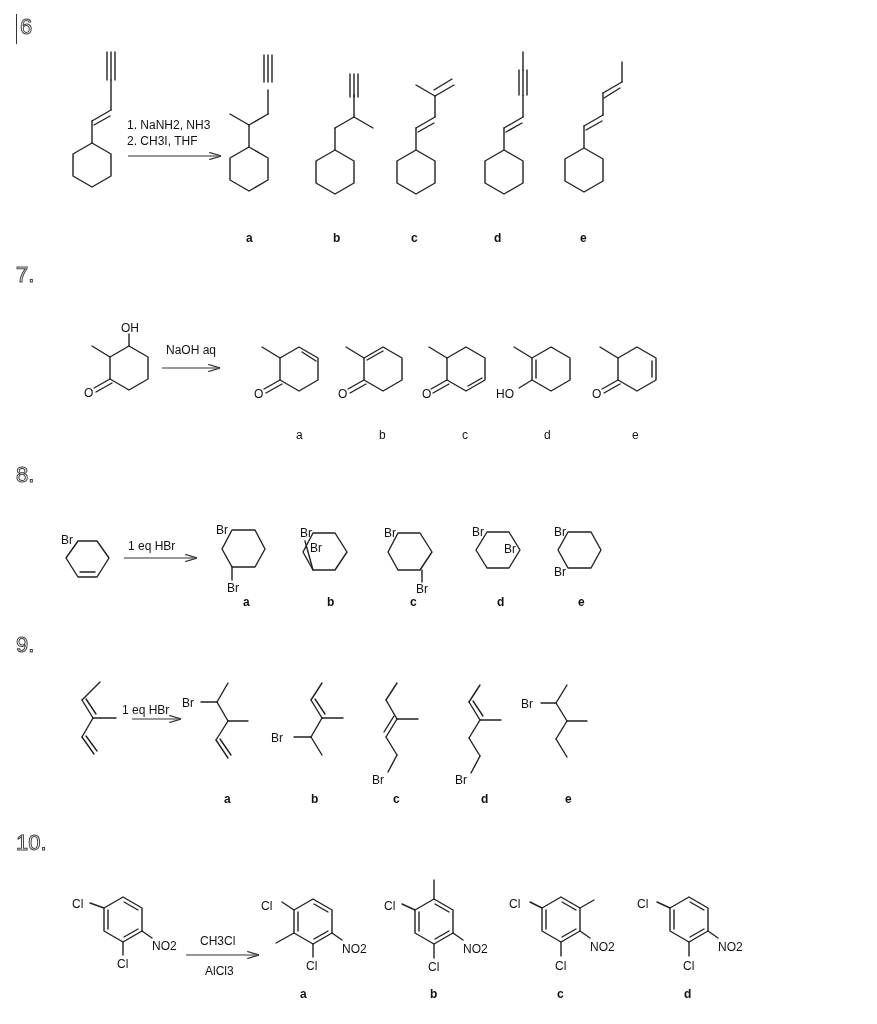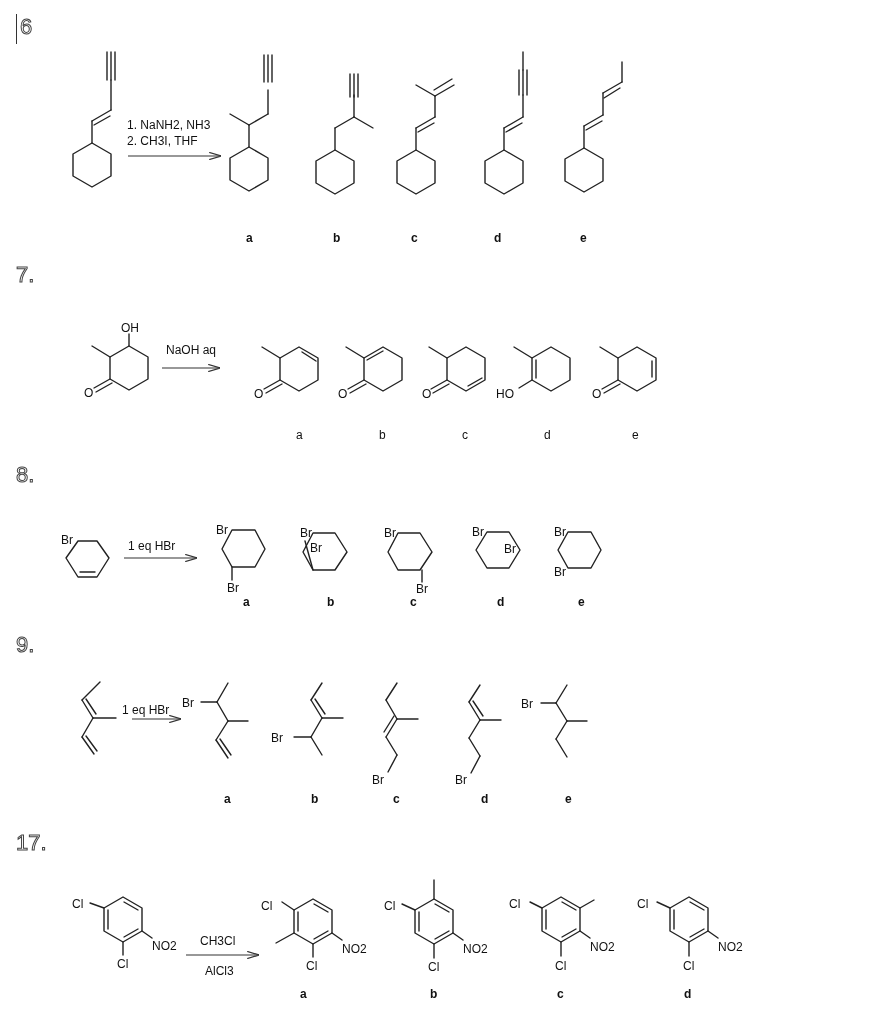--- a/index.html
+++ b/index.html
@@ -18,21 +18,21 @@
   .atom { font-size: 12px; }
 </style>
 </head>
 <body>
 
 <div class="cursor"></div>
 <div class="qnum" style="left:20px;top:14px;font-size:22px;">6</div>
 <div class="qnum" style="left:16px;top:262px;">7.</div>
 <div class="qnum" style="left:16px;top:462px;">8.</div>
 <div class="qnum" style="left:16px;top:632px;">9.</div>
-<div class="qnum" style="left:16px;top:830px;">17.</div>
+<div class="qnum" style="left:16px;top:830px;">10.</div>
 
 <svg class="page" width="877" height="1024" viewBox="0 0 877 1024">
   <defs>
     <marker id="ah" markerWidth="10" markerHeight="6" refX="9" refY="3" orient="auto">
       <path d="M0,0 L10,3 L0,6" fill="none" stroke="#333" stroke-width="1"></path>
     </marker>
   </defs>
 
   <g>
     <polygon class="bond" points="92,143 111,154 111,176 92,187 73,176 73,154"></polygon>

